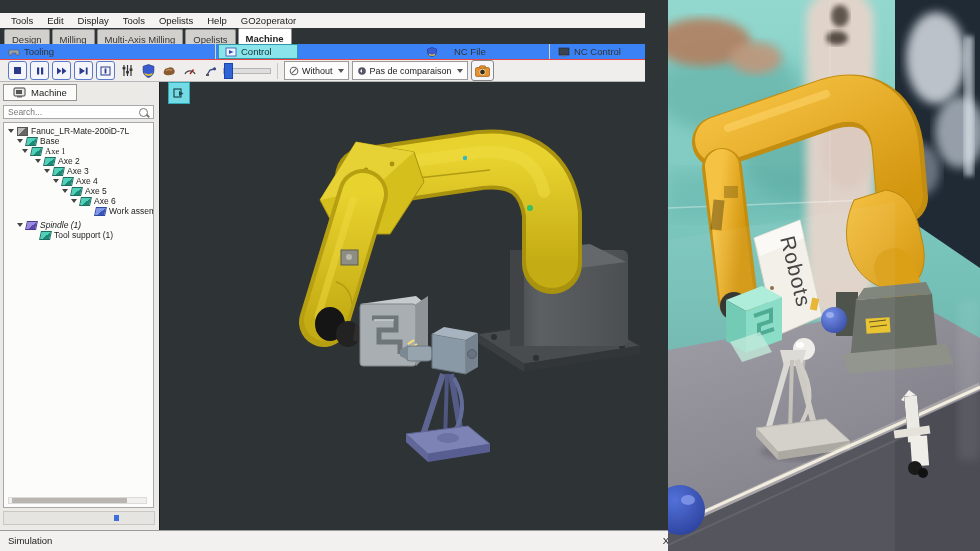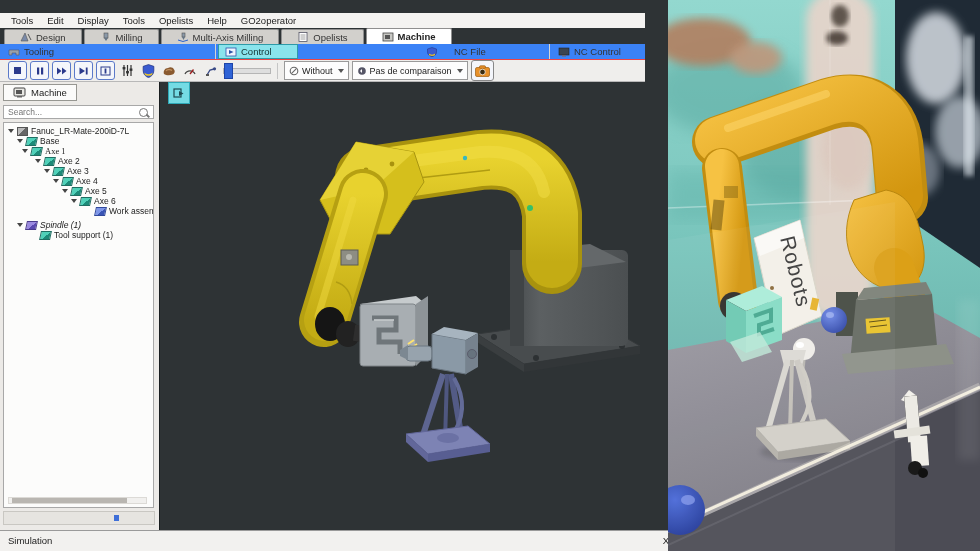--- a/index.html
+++ b/index.html
@@ -14,21 +14,21 @@
     border:1px solid #888;flex:0 0 auto;}
   
   .menubar{position:absolute;left:0;top:13px;width:645px;height:15px;background:#f4f3f1;
     display:flex;align-items:center;padding-left:4px;box-sizing:border-box;font-size:9.5px;color:#222;}
   .menubar span{padding:0 7px;cursor:default;}
   
   .tabrow1{position:absolute;left:0;top:28px;width:645px;height:16px;display:flex;gap:2px;
     padding-left:4px;box-sizing:border-box;align-items:flex-end;}
   .tab1{display:flex;align-items:center;gap:4px;height:15px;background:#d2d0cc;
     border:1px solid #8f8f8f;border-bottom:none;border-radius:2px 2px 0 0;
-    padding:0 15px;font-size:9.5px;color:#333;box-sizing:border-box;}
+    padding:0 7px;font-size:9.5px;color:#333;box-sizing:border-box;flex-direction:column;}
   .tab1.active{background:#ffffff;height:16px;font-weight:bold;color:#222;}
   .ticon{width:12px;height:10px;display:inline-block;}
   
   .tabrow2{position:absolute;left:0;top:44px;width:645px;height:16px;background:#3b82f6;
     border-bottom:1px solid #ef4444;box-sizing:border-box;}
   .sub{position:absolute;top:0;height:15px;display:flex;align-items:center;gap:4px;
     font-size:9.5px;color:#333;padding:0 6px;border-right:1px solid #d6d4d0;box-sizing:border-box;}
   .sub.active{background:#8ae4ec;border:1px solid #2e9aa8;color:#133;}
   
   .toolbar{position:absolute;left:0;top:60px;width:645px;height:22px;background:#efeeec;

